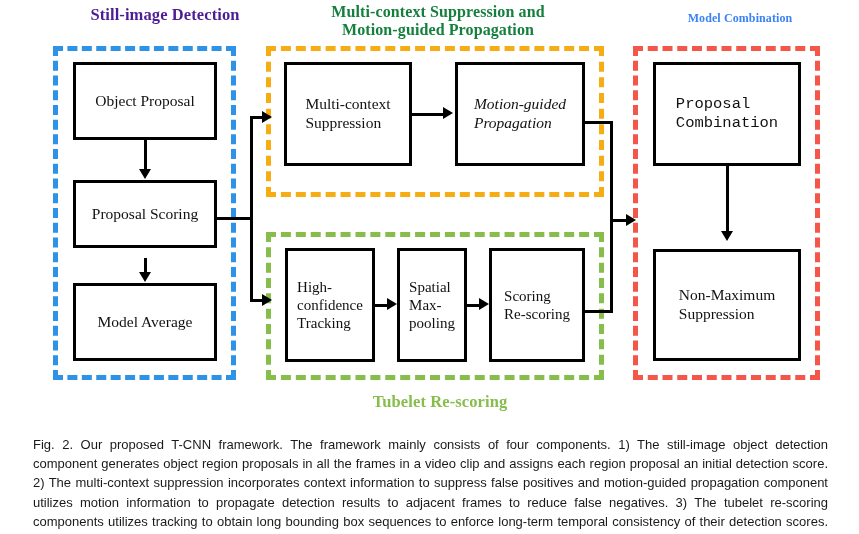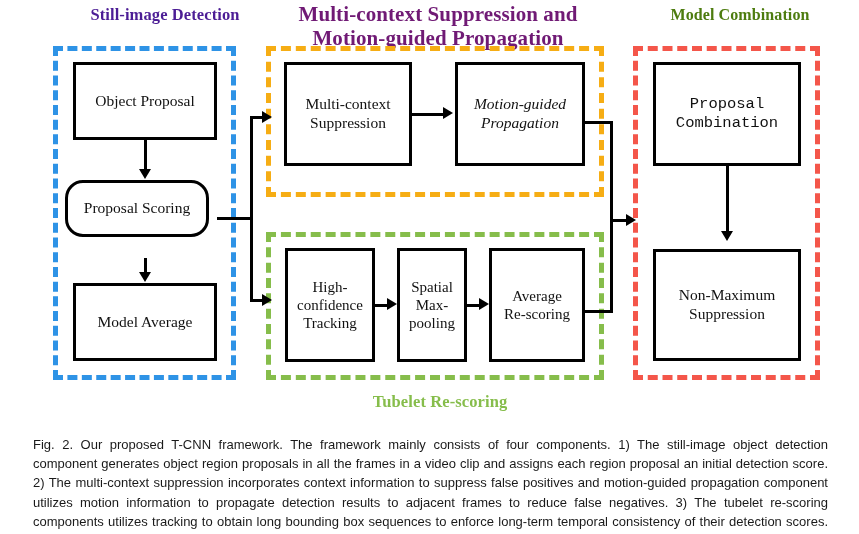--- a/index.html
+++ b/index.html
@@ -14,48 +14,48 @@
   .sec-title{
     position:absolute;
     font-family:"Liberation Serif",serif;
     font-weight:bold;
     text-align:center;
     line-height:1.12;
     white-space:pre-line;
     letter-spacing:.1px;
   }
   #title-still   {left:40px;  top:6px;  width:250px; font-size:16.5px; color:#4c1d95;}
-  #title-multi   {left:268px; top:3px;  width:340px; font-size:21px; color:#701a75;}
-  #title-model   {left:620px; top:6px;  width:240px; font-size:16px; color:#4d7c0f;}
+  #title-multi   {left:268px; top:3px;  width:340px; font-size:16.0px; color:#15803d;}
+  #title-model   {left:620px; top:12px;  width:240px; font-size:12px; color:#3b82f6;}
   #title-tubelet {left:300px; top:393px;width:280px; font-size:16.5px; color:#86bd4b;}
 
   
   .group{position:absolute;box-sizing:border-box;background:transparent;}
   #grp-still{left:53px;  top:46px;  width:183px; height:334px;
              border:5px dashed #2e93e6;}
   #grp-multi{left:266px; top:46px;  width:338px; height:151px;
              border:5px dashed #f6ad14;}
   #grp-tube {left:266px; top:232px; width:338px; height:148px;
              border:5px dashed #86bd4b;}
   #grp-model{left:633px; top:46px;  width:187px; height:334px;
              border:5px dashed #f4564a;}
 
   
   .node{
     position:absolute;box-sizing:border-box;
     border:3.5px solid #000;background:#fff;
     display:flex;align-items:center;justify-content:center;
-    text-align:center;
+    text-align:left;
     font-family:"Liberation Serif",serif;
     font-size:15.5px;line-height:1.22;
     white-space:pre-line;
     color:#111;
   }
   #n-object   {left:73px;  top:62px;  width:144px; height:78px;}
-  #n-scoring  {left:65px;  top:180px; width:144px; height:57px;border-radius:18px;}
+  #n-scoring  {left:73px;  top:180px; width:144px; height:68px;}
   #n-average  {left:73px;  top:283px; width:144px; height:78px;}
 
   #n-mcs      {left:284px; top:62px;  width:128px; height:104px;}
   #n-mgp      {left:455px; top:62px;  width:130px; height:104px;font-style:italic;}
 
   #n-track    {left:285px; top:248px; width:90px;  height:114px; font-size:15px;}
   #n-maxpool  {left:397px; top:248px; width:70px;  height:114px; font-size:15px;}
   #n-rescore  {left:489px; top:248px; width:96px;  height:114px; font-size:15px;}
 
   #n-propcomb {left:653px; top:62px;  width:148px; height:104px;font-family:Liberation Mono, monospace;}
@@ -133,21 +133,21 @@
   <div class="node" id="n-mcs">Multi-context
 Suppression</div>
   <div class="node" id="n-mgp">Motion-guided
 Propagation</div>
   <div class="node" id="n-track">High-
 confidence
 Tracking</div>
   <div class="node" id="n-maxpool">Spatial
 Max-
 pooling</div>
-  <div class="node" id="n-rescore">Average
+  <div class="node" id="n-rescore">Scoring
 Re-scoring</div>
   <div class="node" id="n-propcomb">Proposal
 Combination</div>
   <div class="node" id="n-nms">Non-Maximum
 Suppression</div>
 
   <div id="caption">Fig. 2. Our proposed T-CNN framework. The framework mainly consists of four components. 1) The still-image object detection component generates object region proposals in all the frames in a video clip and assigns each region proposal an initial detection score. 2) The multi-context suppression incorporates context information to suppress false positives and motion-guided propagation component utilizes motion information to propagate detection results to adjacent frames to reduce false negatives. 3) The tubelet re-scoring components utilizes tracking to obtain long bounding box sequences to enforce long-term temporal consistency of their detection scores. 4) The model combination component combines different groups of proposals and different models to generate the final results.</div>
 
 </div>
 

